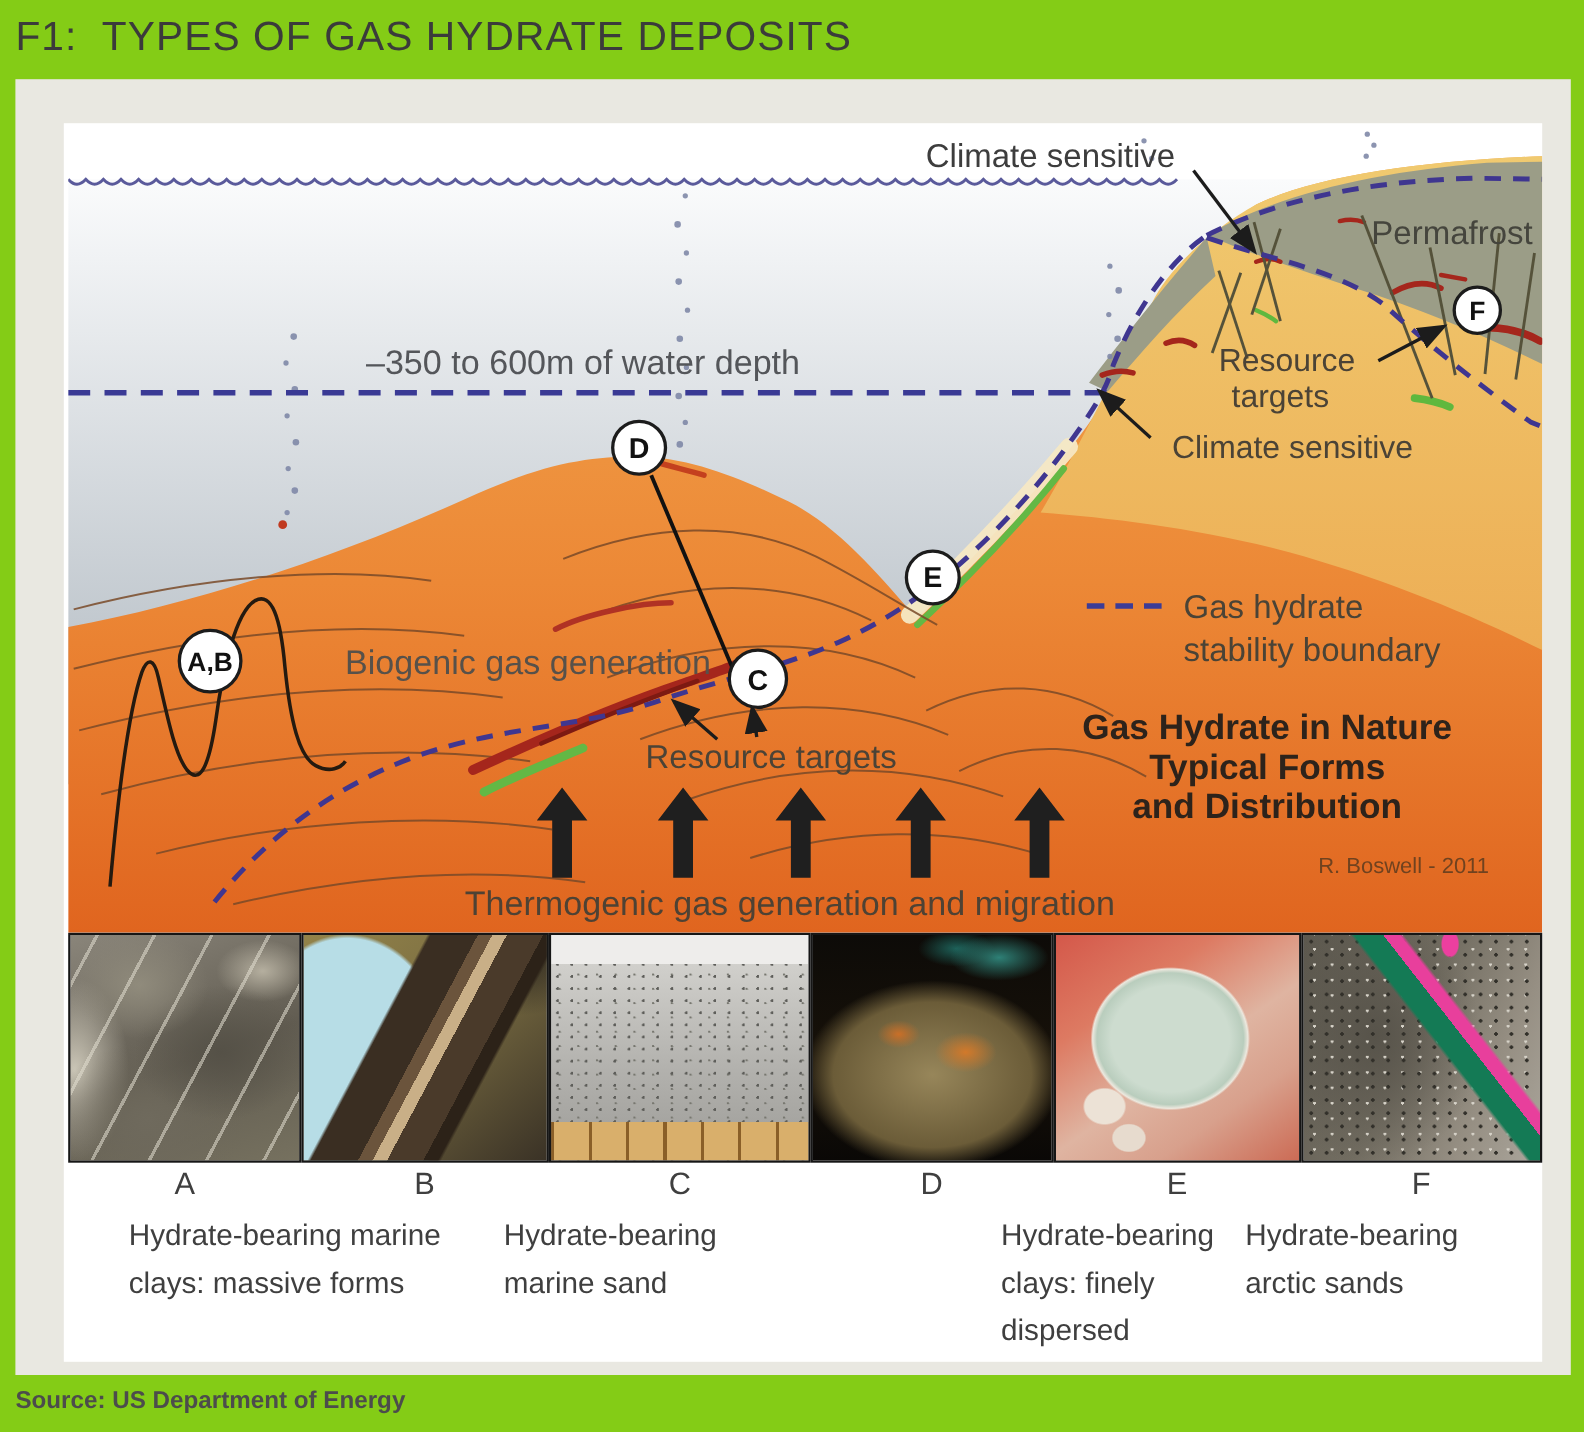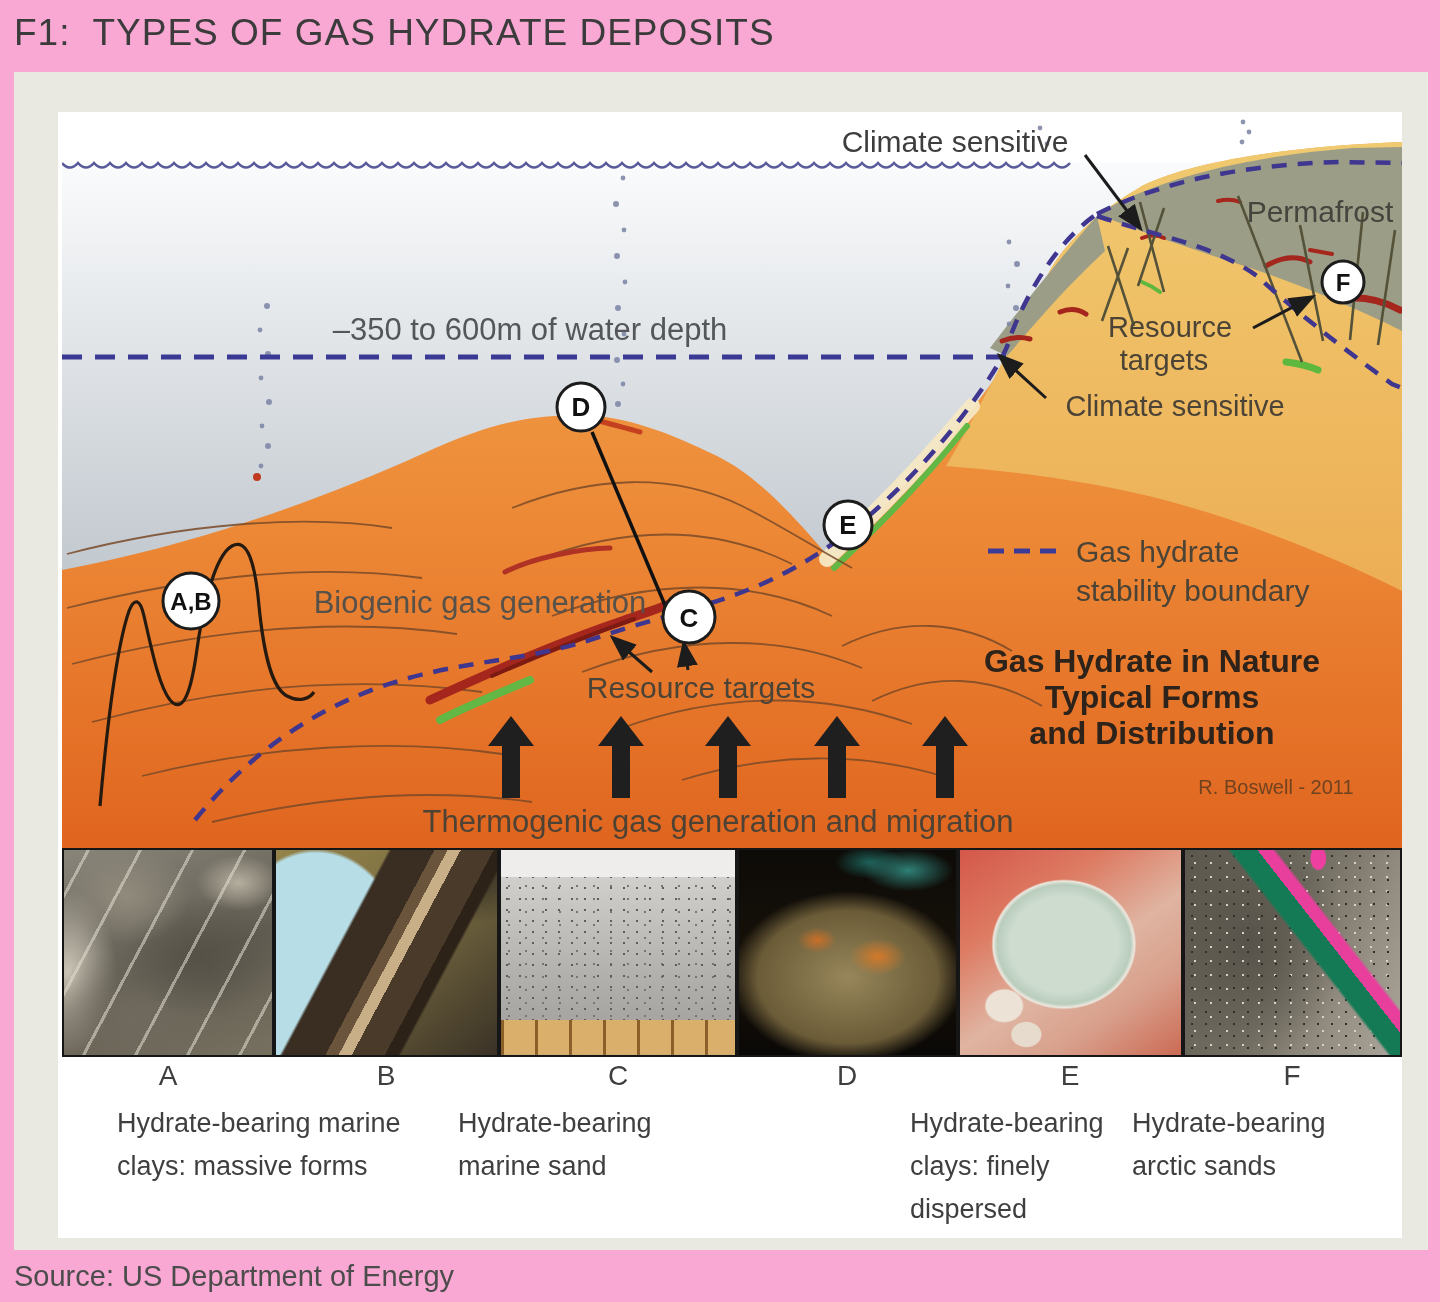--- a/index.html
+++ b/index.html
@@ -1,16 +1,16 @@
 <!DOCTYPE html>
 <html><head>
 <meta charset="utf-8">
 <style>
   html,body{margin:0;padding:0;background:#ffffff;}
-  #stage{position:relative;width:1440px;height:1302px;background:#f9a8d4;overflow:hidden;
+  #stage{position:relative;width:1440px;height:1302px;background:#84cc16;overflow:hidden;
          font-family:"Liberation Sans", sans-serif;}
   .fig-title{position:absolute;left:14px;top:12px;font-size:37px;color:#3b3b3b;
              letter-spacing:1px;white-space:nowrap;}
   .fig-title .gap{display:inline-block;width:22px;}
   .outer-panel{position:absolute;left:14px;top:72px;width:1414px;height:1178px;background:#e9e8e1;}
   .inner-panel{position:absolute;left:58px;top:112px;width:1344px;height:1126px;background:#ffffff;}
   .diagram-svg{position:absolute;left:62px;top:116px;width:1340px;height:732px;display:block;}
 
   
   .photo-row{position:absolute;left:62px;top:848px;width:1340px;height:209px;display:flex;}
@@ -50,21 +50,21 @@
      radial-gradient(12px 18px at 62% 4%, #ec3f9f 60%, rgba(0,0,0,0) 70%),
      linear-gradient(52deg, rgba(0,0,0,0) 54%, #147a55 55% 62%, #e83f9c 62% 66%, rgba(0,0,0,0) 67%),
      radial-gradient(2.4px 2.4px at 7px 6px, #32302a 60%, rgba(0,0,0,0) 61%) 0 0/14px 12px,
      radial-gradient(2px 2px at 4px 9px, #d6d2c8 60%, rgba(0,0,0,0) 61%) 6px 4px/16px 14px,
      radial-gradient(120px 150px at 30% 45%, #57534a 0%, rgba(0,0,0,0) 80%),
      linear-gradient(115deg, #5c584e 0%, #736e62 45%, #968f83 75%, #aba69c 100%);}
 
   .letter{position:absolute;top:1060px;width:80px;text-align:center;font-size:28px;color:#3f3f3f;}
   .caption{position:absolute;top:1102px;width:320px;text-align:left;font-size:27px;line-height:43px;
            color:#3f3f3f;white-space:pre-line;}
-  .source-line{position:absolute;left:14px;top:1260px;font-size:29px;color:#4c4c4c;}
+  .source-line{position:absolute;left:14px;top:1260px;font-size:22px;color:#4c4c4c;font-weight:bold;}
 </style>
 </head>
 <body>
 
 <div id="stage">
 
   <div class="fig-title"><span>F1:</span><span class="gap"></span><span>TYPES OF GAS HYDRATE DEPOSITS</span></div>
 
   <div class="outer-panel"></div>
   <div class="inner-panel"></div>

